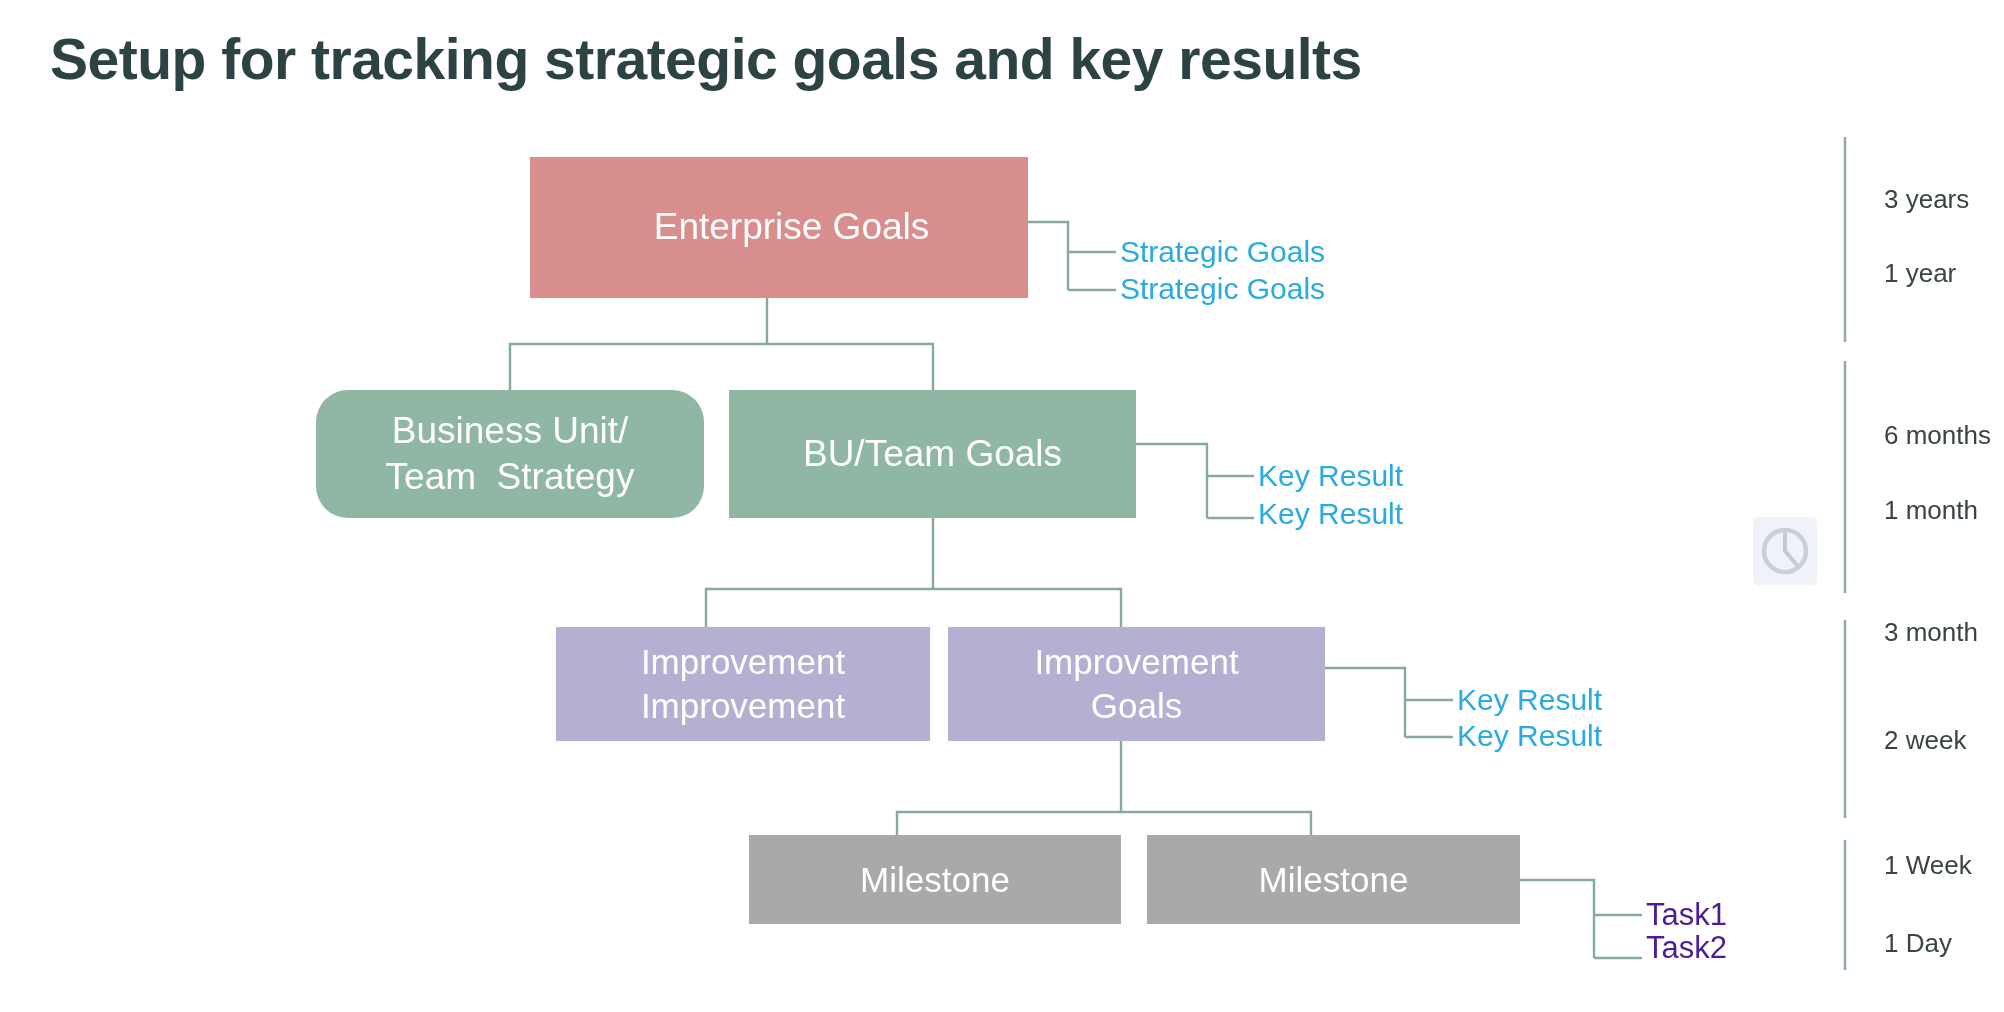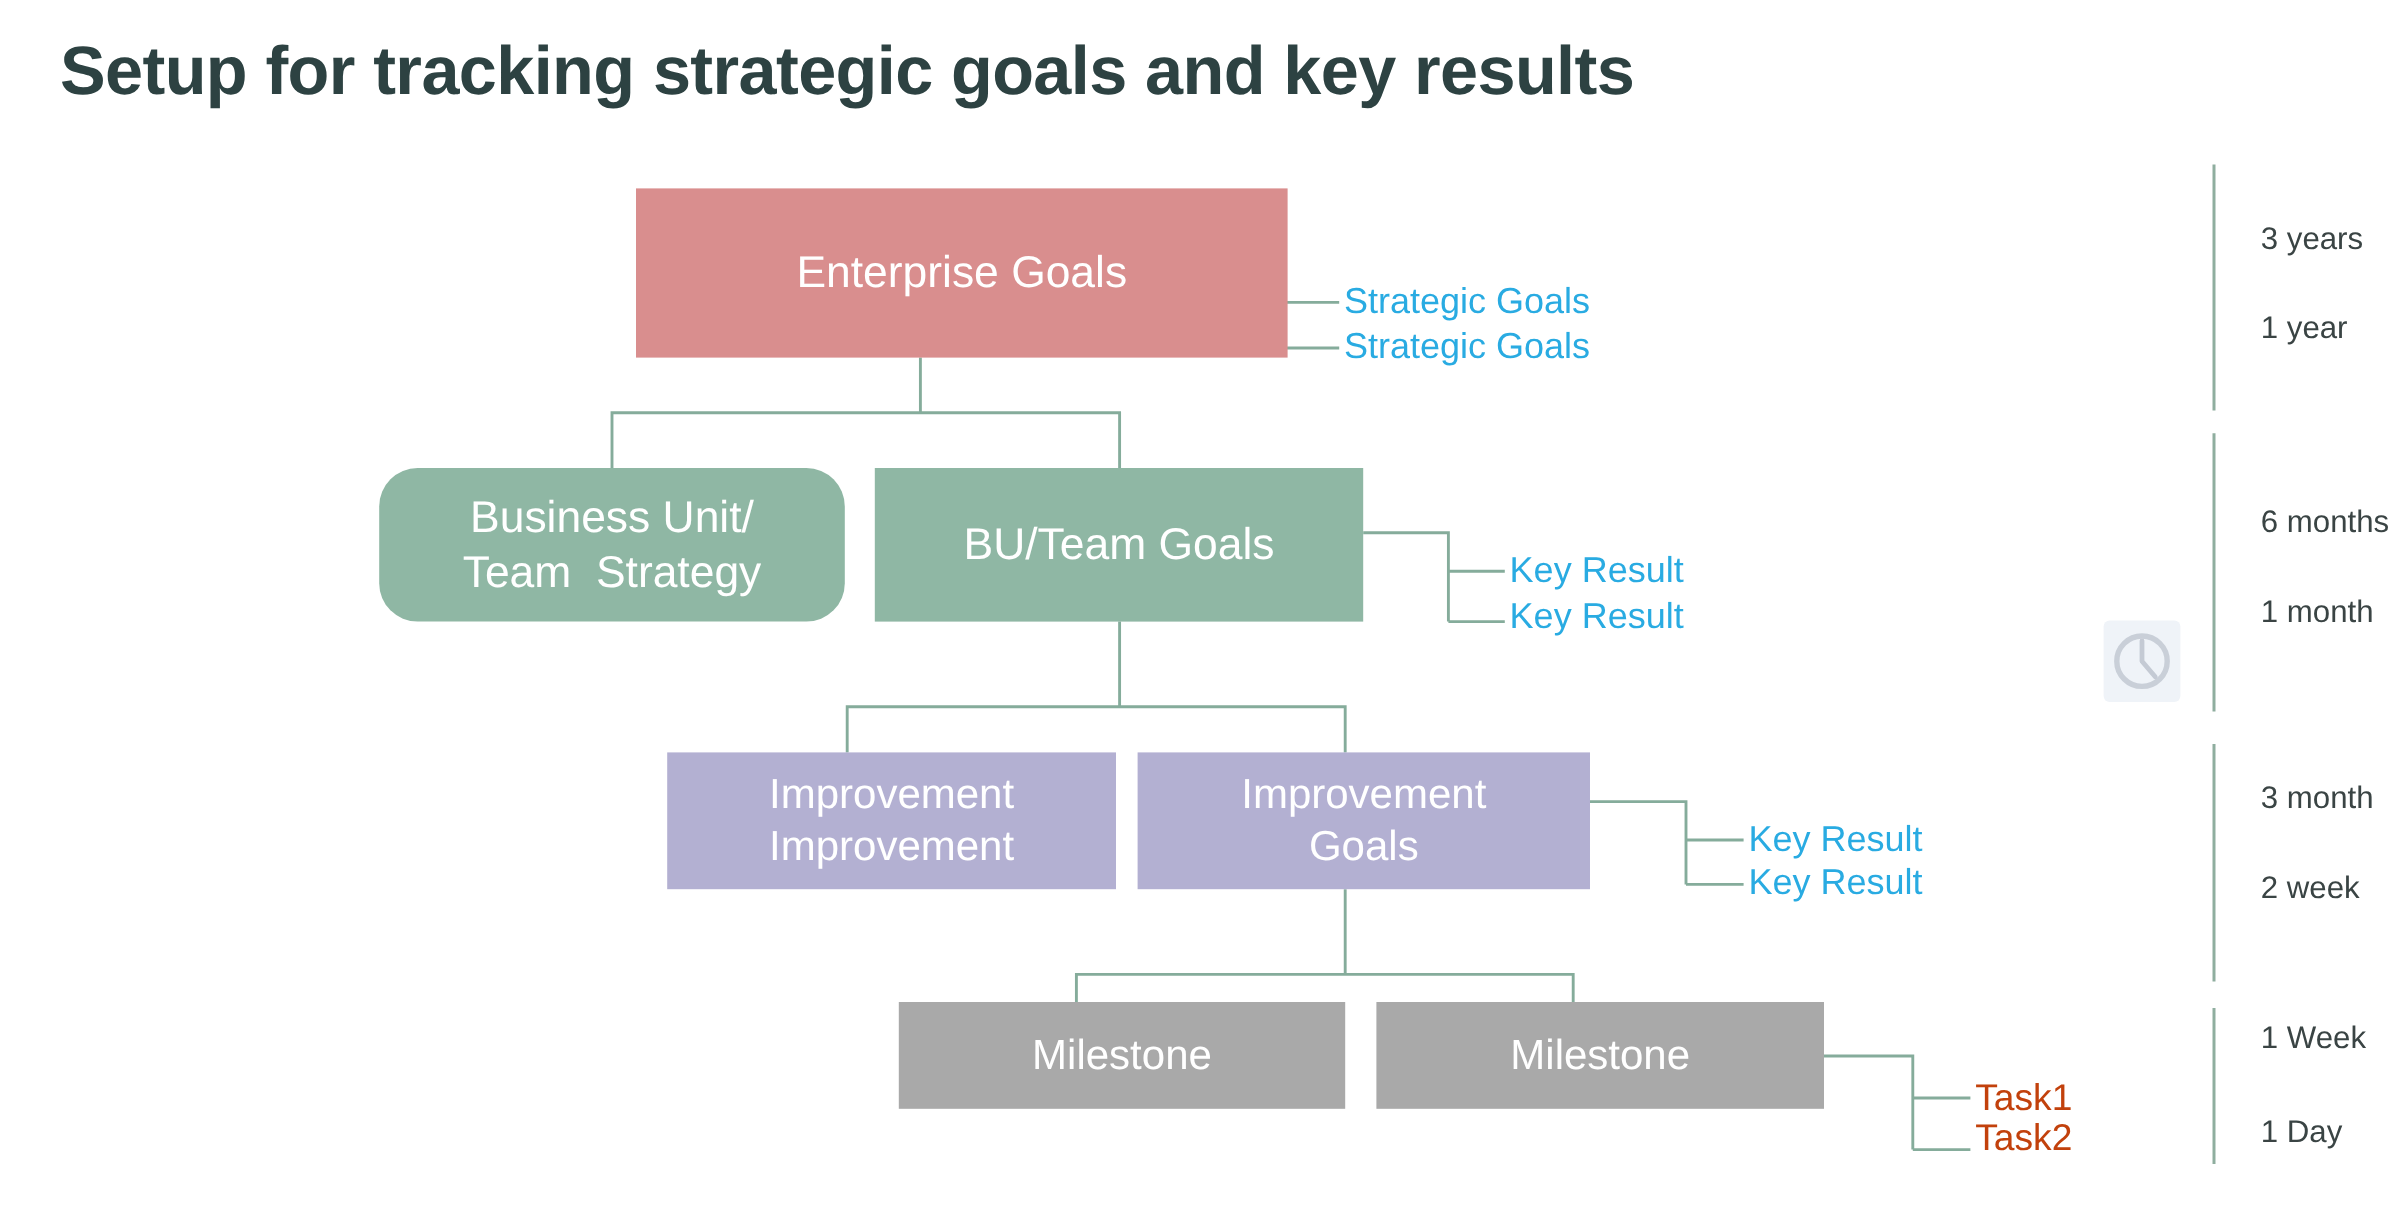--- a/index.html
+++ b/index.html
@@ -14,35 +14,35 @@
   .box{
     position:absolute;display:flex;flex-direction:column;align-items:center;justify-content:center;
     color:#ffffff;text-align:center;line-height:1.25;
   }
   .box .ln{white-space:pre;}
   .lv1{background:#D98E8E;font-size:37px;}
   .lv2{background:#8FB7A4;font-size:37px;}
   .lv3{background:#B3B0D2;font-size:35px;}
   .lv4{background:#A9A9A9;font-size:35px;}
   #b-es{left:15px;top:157px;width:475px;height:141px;}
-  #b-eg{left:530px;top:157px;width:543px;height:141px;}
+  #b-eg{left:530px;top:157px;width:473px;height:141px;padding-left:25px;}
   #b-bu{left:316px;top:390px;width:388px;height:128px;border-radius:32px;}
   #b-bg{left:729px;top:390px;width:407px;height:128px;justify-content:center;}
   #b-ii{left:556px;top:627px;width:374px;height:114px;}
   #b-ig{left:948px;top:627px;width:377px;height:114px;}
   #b-m1{left:749px;top:835px;width:372px;height:89px;}
   #b-m2{left:1147px;top:835px;width:373px;height:89px;}
   svg.overlay{position:absolute;left:0;top:0;width:2004px;height:1012px;pointer-events:none;}
   .out-label{
     position:absolute;transform:translateY(-50%);
     color:#29ABE2;font-size:30px;white-space:nowrap;
   }
   .task-label{
     position:absolute;transform:translateY(-50%);
-    color:#c2410c;font-size:31px;white-space:nowrap;text-align:center;
+    color:#4c1d95;font-size:31px;white-space:nowrap;text-align:center;
   }
   .time-label{
     position:absolute;transform:translateY(-50%);left:1884px;
     color:#3A4444;font-size:26px;white-space:nowrap;
   }
   #clock-tile{
     position:absolute;left:1753px;top:517px;width:64px;height:68px;
     background:#EFF3F8;border-radius:5px;display:flex;align-items:center;justify-content:center;
   }
 </style>
@@ -101,21 +101,21 @@
   <div id="b-m2" class="box lv4">
     <span class="ln">Milestone</span>
   </div>
   <div class="task-label" style="left:1646px;top:915px;">Task1</div>
   <div class="task-label" style="left:1646px;top:948px;">Task2</div>
 
   <div class="time-label" style="top:199px;">3 years</div>
   <div class="time-label" style="top:273px;">1 year</div>
   <div class="time-label" style="top:435px;">6 months</div>
   <div class="time-label" style="top:510px;">1 month</div>
-  <div class="time-label" style="top:665px;">3 month</div>
+  <div class="time-label" style="top:632px;">3 month</div>
   <div class="time-label" style="top:740px;">2 week</div>
   <div class="time-label" style="top:865px;">1 Week</div>
   <div class="time-label" style="top:943px;">1 Day</div>
 
   <div id="clock-tile">
     <svg width="58" height="58" viewBox="0 0 58 58" xmlns="http://www.w3.org/2000/svg">
       <circle cx="29" cy="29" r="21" fill="none" stroke="#C9CFD8" stroke-width="4.5"></circle>
       <path d="M29 29 V12 M29 29 L40 42" fill="none" stroke="#C4CAD4" stroke-width="4" stroke-linecap="round"></path>
     </svg>
   </div>

